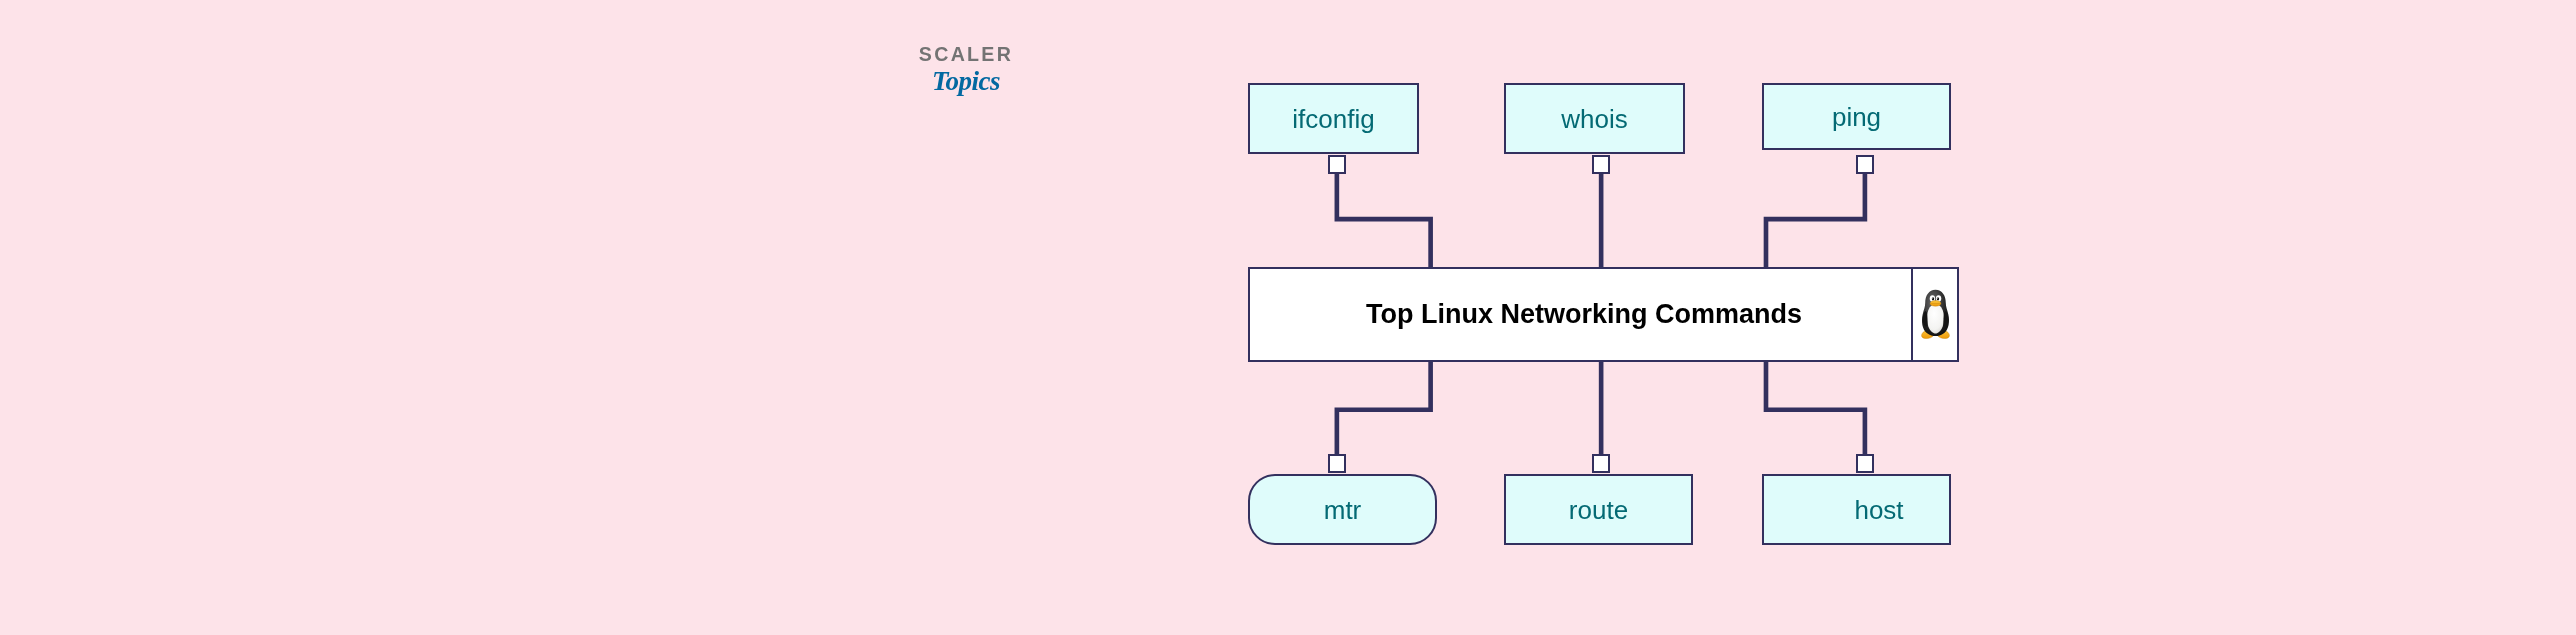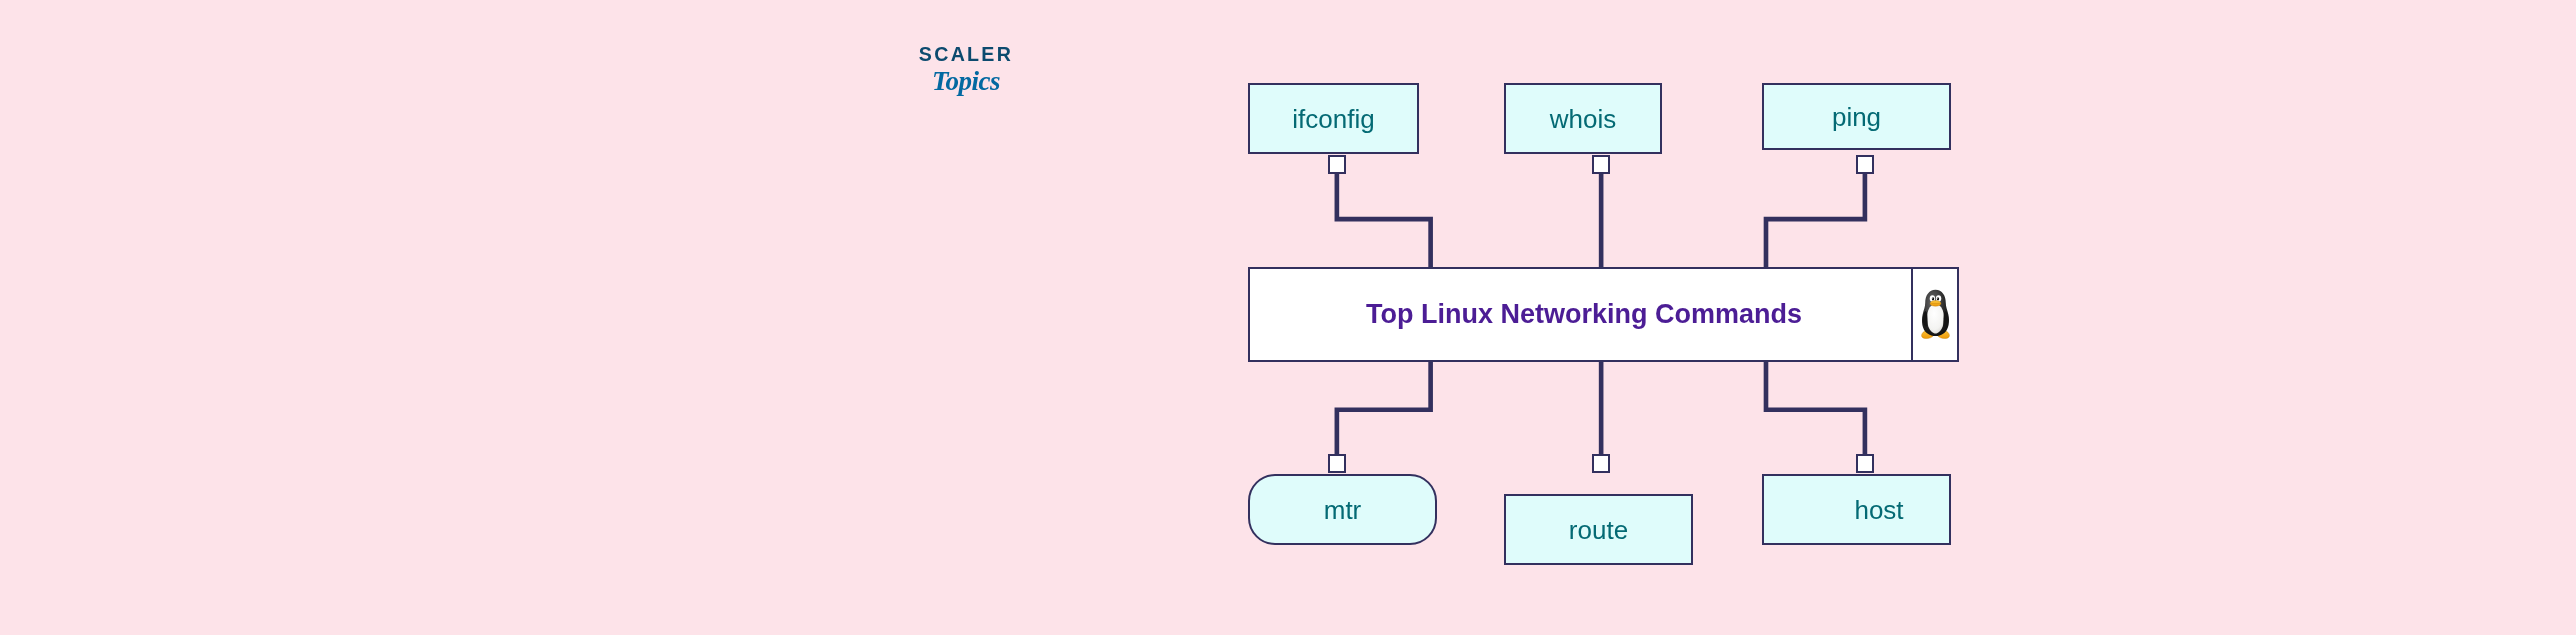--- a/index.html
+++ b/index.html
@@ -22,21 +22,21 @@
     top: 45px;
     width: 134px;
     text-align: center;
     user-select: none;
   }
   #brand .brand-scaler {
     font-family: "Liberation Sans", sans-serif;
     font-weight: bold;
     font-size: 19.6px;
     letter-spacing: 2.3px;
-    color: #0c4a6e;
+    color: #737373;
     line-height: 1;
     display: block;
     text-align: center;
   }
   #brand .brand-topics {
     font-family: "Liberation Serif", serif;
     font-style: italic;
     font-weight: bold;
     font-size: 27px;
     color: #0369a1;
@@ -120,21 +120,21 @@
   }
   #center-title-cell {
     flex: 1 1 auto;
     display: flex;
     align-items: center;
     justify-content: center;
     padding-left: 7.2px;
     overflow: hidden;
   }
   #center-title-cell .center-title {
-    color: #4c1d95;
+    color: #000000;
     font-family: "Liberation Sans", sans-serif;
     font-weight: bold;
     font-size: 27px;
     white-space: nowrap;
     letter-spacing: 0px;
     line-height: 1;
   }
   #center-logo-cell {
     flex: 0 0 44px;
     border-left: 2.6px solid #33305e;
@@ -170,21 +170,21 @@
 
       <path d="M 3428 698 L 3428 795 L 3620 795 L 3620 896"></path>
     </g>
   </svg>
 
   <div class="node" style="left:1248px; top:83px; width:171px; height:71px;">
     <span class="node-label">ifconfig</span>
   </div>
   <div class="port" style="left:1328px; top:155px;"></div>
 
-  <div class="node" style="left:1504px; top:83px; width:158px; height:71px;">
+  <div class="node" style="left:1504px; top:83px; width:181px; height:71px;">
     <span class="node-label">whois</span>
   </div>
   <div class="port" style="left:1592px; top:155px;"></div>
 
   <div class="node" style="left:1762px; top:83px; width:189px; height:67px;">
     <span class="node-label">ping</span>
   </div>
   <div class="port" style="left:1856px; top:155px;"></div>
 
   <div id="center-box">
@@ -242,21 +242,21 @@
       </svg>
     </div>
   </div>
 
   <div class="port" style="left:1328px; top:454px;"></div>
   <div class="node" style="left:1248px; top:474px; width:189px; height:71px;border-radius:27px;">
     <span class="node-label">mtr</span>
   </div>
 
   <div class="port" style="left:1592px; top:454px;"></div>
-  <div class="node" style="left:1504px; top:474px; width:189px; height:71px;margin-top:20px;">
+  <div class="node" style="left:1504px; top:474px; width:189px; height:71px;">
     <span class="node-label">route</span>
   </div>
 
   <div class="port" style="left:1856px; top:454px;"></div>
   <div class="node" style="left:1762px; top:474px; width:189px; height:71px;padding-left:45px;">
     <span class="node-label">host</span>
   </div>
 
 </div>
 

